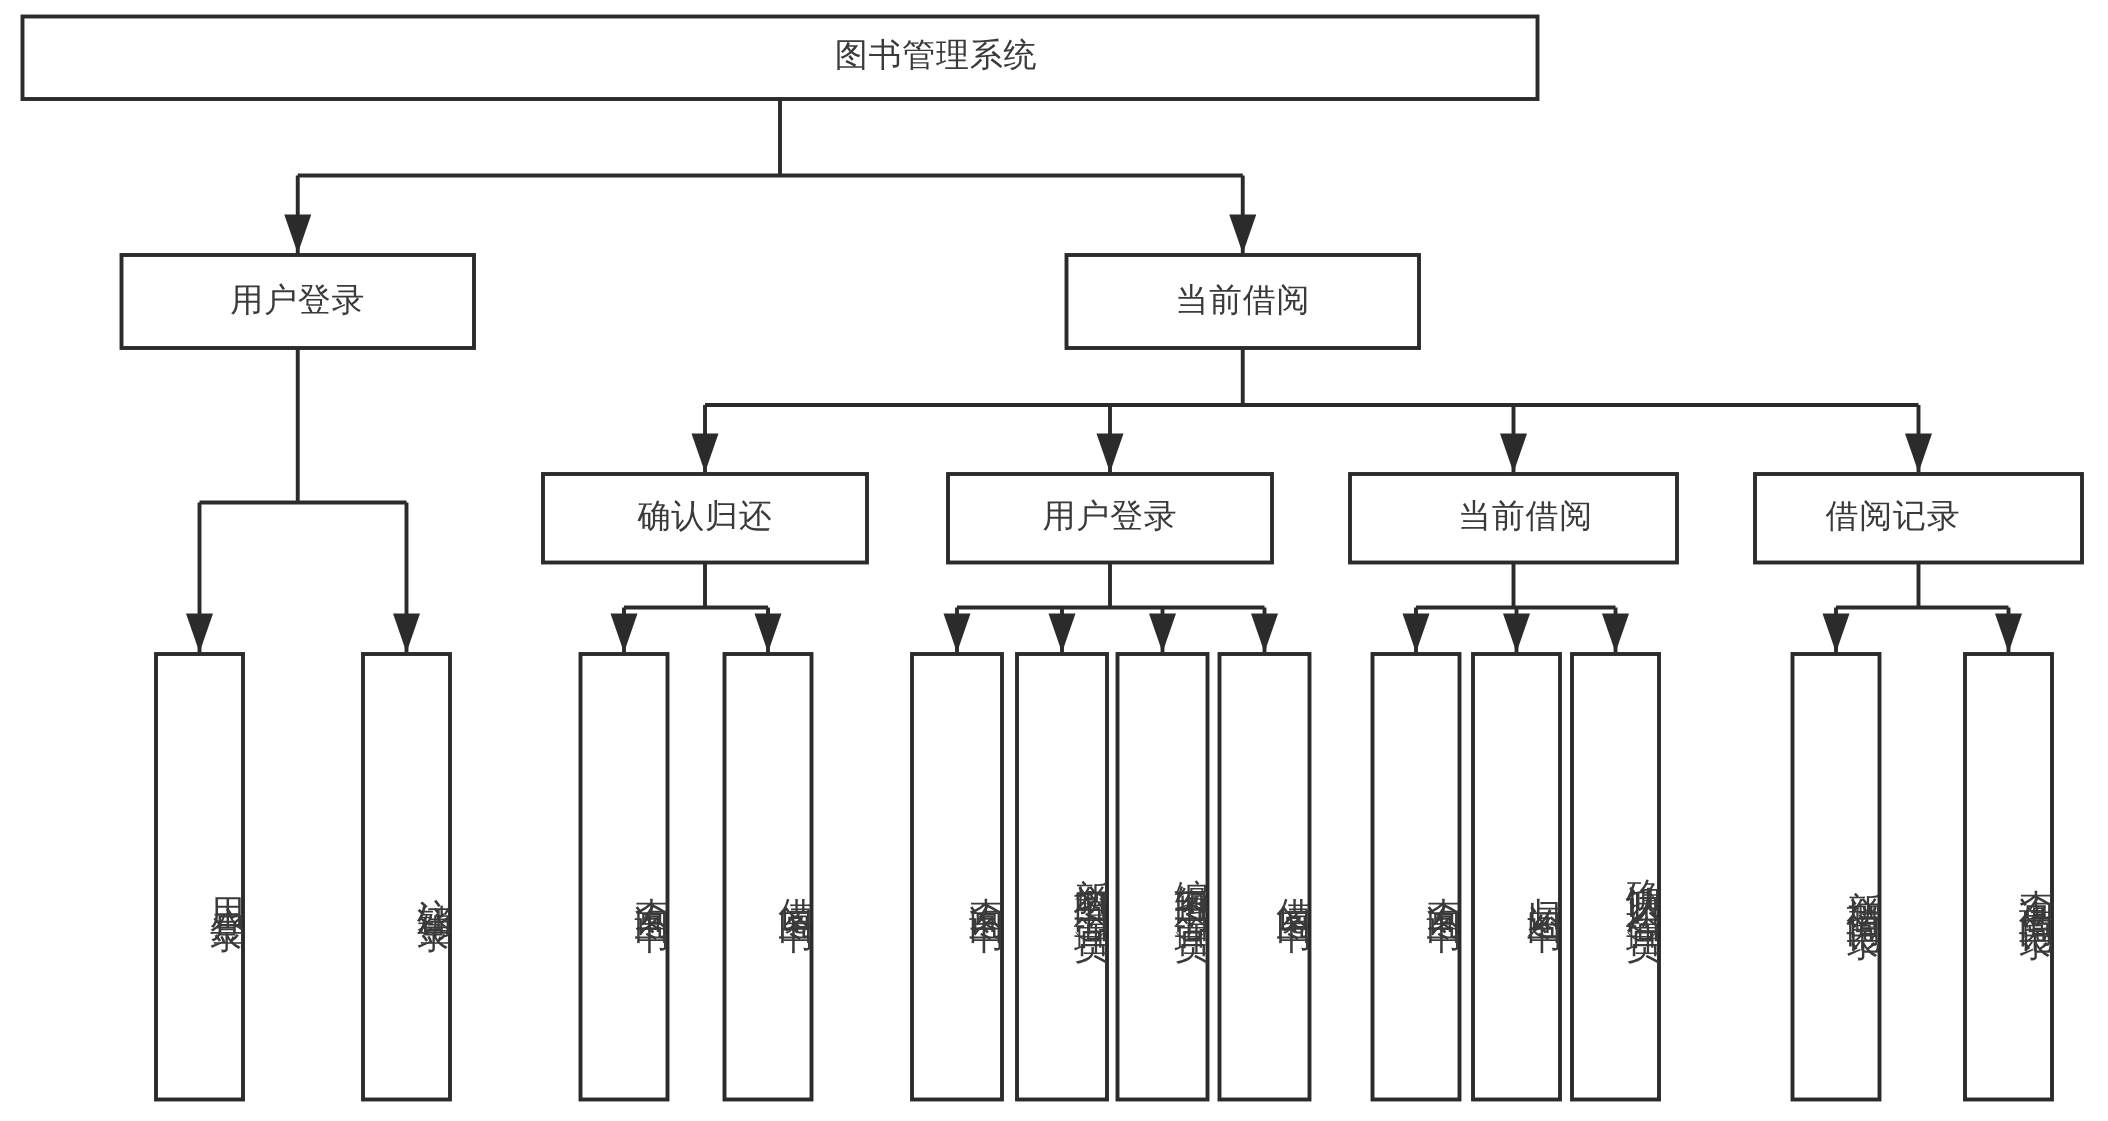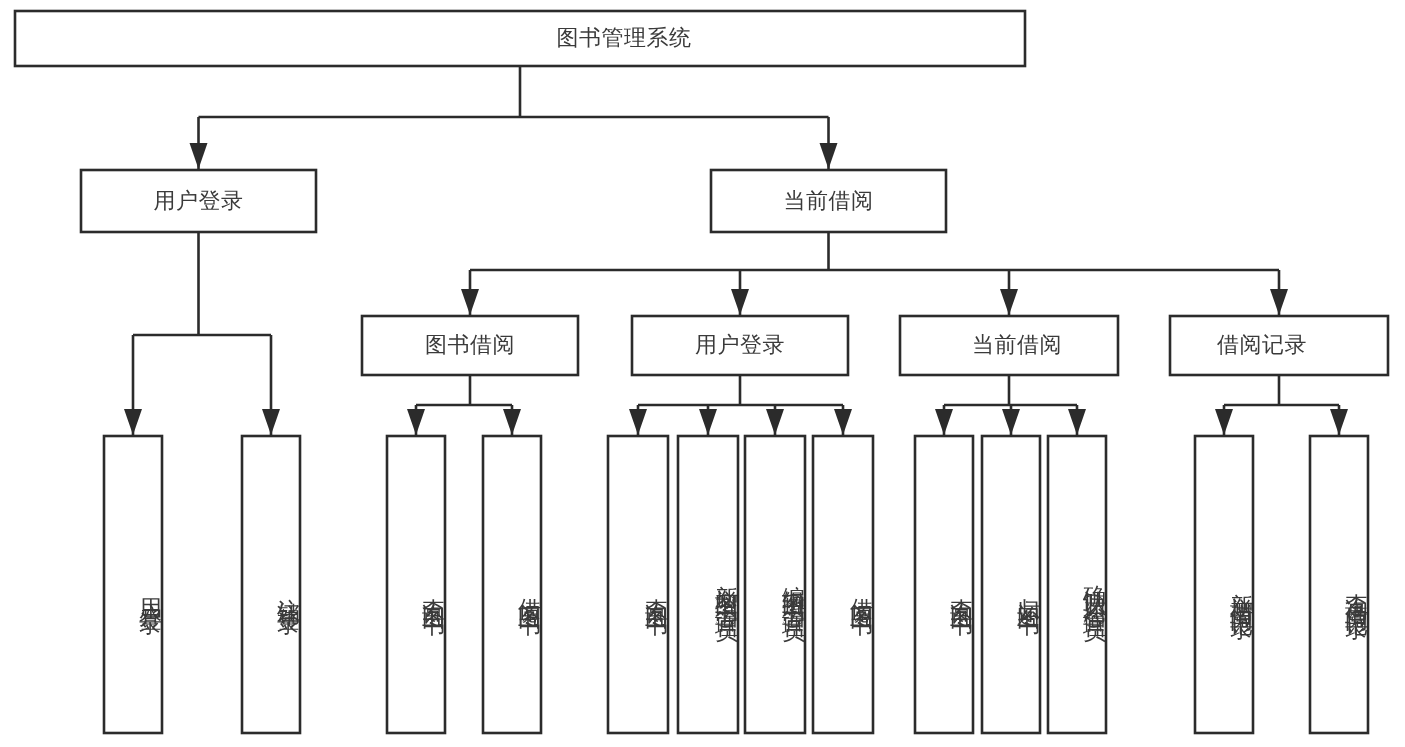--- a/index.html
+++ b/index.html
@@ -158,21 +158,21 @@
         <rect x="1048" y="436" width="58" height="297" class="node-rect"></rect>
         <rect x="1195" y="436" width="58" height="297" class="node-rect"></rect>
         <rect x="1310" y="436" width="58" height="297" class="node-rect"></rect>
       </g>
   </svg>
 
   <div id="labels-layer">
       <div class="node-label horizontal" style="left: 15px; top: 11px; width: 1218px; height: 55px;">图书管理系统</div>
       <div class="node-label horizontal" style="left: 81px; top: 170px; width: 235px; height: 62px;">用户登录</div>
       <div class="node-label horizontal" style="left: 711px; top: 170px; width: 235px; height: 62px;">当前借阅</div>
-      <div class="node-label horizontal" style="left: 362px; top: 316px; width: 216px; height: 59px;">图书借阅</div>
+      <div class="node-label horizontal" style="left: 362px; top: 316px; width: 216px; height: 59px;">确认归还</div>
       <div class="node-label horizontal" style="left: 632px; top: 316px; width: 216px; height: 59px;">用户登录</div>
       <div class="node-label horizontal" style="left: 908px; top: 316px; width: 218px; height: 59px; border-radius: 26px;">当前借阅</div>
       <div class="node-label horizontal" style="left: 1170px; top: 316px; width: 184px; height: 59px;">借阅记录</div>
       <div class="node-label vertical" style="left: 104px; top: 436px; width: 58px; height: 297px;">用户登录</div>
       <div class="node-label vertical" style="left: 242px; top: 436px; width: 58px; height: 297px;">注销登录</div>
       <div class="node-label vertical" style="left: 387px; top: 436px; width: 58px; height: 297px;">查询图书</div>
       <div class="node-label vertical" style="left: 483px; top: 436px; width: 58px; height: 297px;">借阅图书</div>
       <div class="node-label vertical" style="left: 608px; top: 436px; width: 60px; height: 297px;">查询图书</div>
       <div class="node-label vertical" style="left: 678px; top: 436px; width: 60px; height: 297px;">新增图书（管理员）</div>
       <div class="node-label vertical" style="left: 745px; top: 436px; width: 60px; height: 297px;">编辑图书（管理员）</div>

